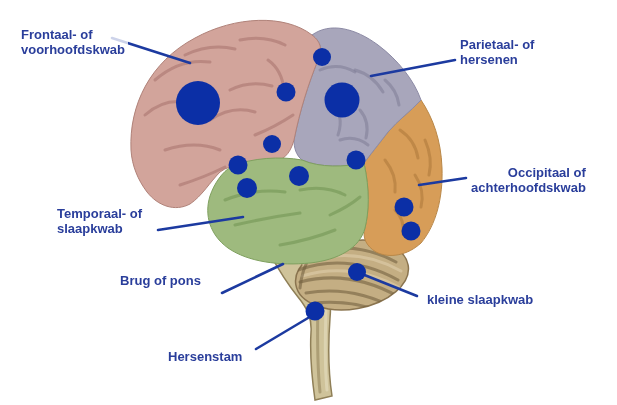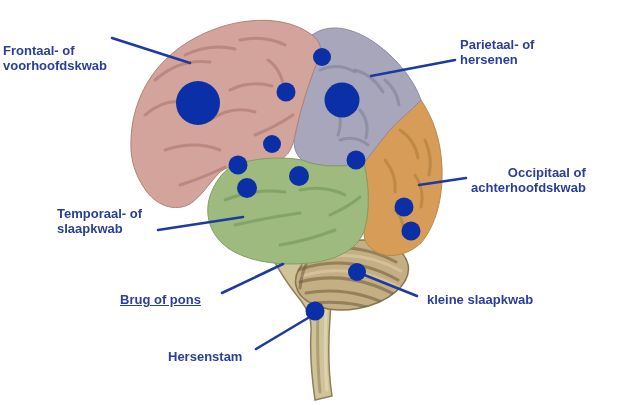--- a/index.html
+++ b/index.html
@@ -6,25 +6,25 @@
   .stage{
     position:relative;width:617px;height:405px;background:#ffffff;overflow:hidden;
     font-family:"Liberation Sans",sans-serif;
   }
   .stage svg{position:absolute;left:0;top:0;}
   .callout-label{
     position:absolute;font-weight:bold;font-size:13px;line-height:1.18;
     color:#2a3e9b;background:rgba(255,255,255,0.78);padding:1px 3px;border-radius:2px;
     text-shadow:0 0 3px #fff,0 0 3px #fff;white-space:nowrap;
   }
-  .lbl-frontal{left:0;top:26px;margin-top:16px;}
+  .lbl-frontal{left:18px;top:26px;}
   .lbl-parietal{left:457px;top:36px;}
   .lbl-occipital{left:468px;top:164px;text-align:right;}
   .lbl-temporal{left:54px;top:205px;}
-  .lbl-pons{left:117px;top:291px;text-decoration:underline;}
+  .lbl-pons{left:117px;top:272px;}
   .lbl-cerebellum{left:424px;top:276px;}
   .lbl-brainstem{left:165px;top:348px;text-align:right;}
   .sulci{fill:none;stroke-linecap:round;stroke-width:3;opacity:.55;}
 </style>
 </head>
 <body>
 
 <div class="stage">
 
   <svg width="617" height="405" viewBox="0 0 617 405">

